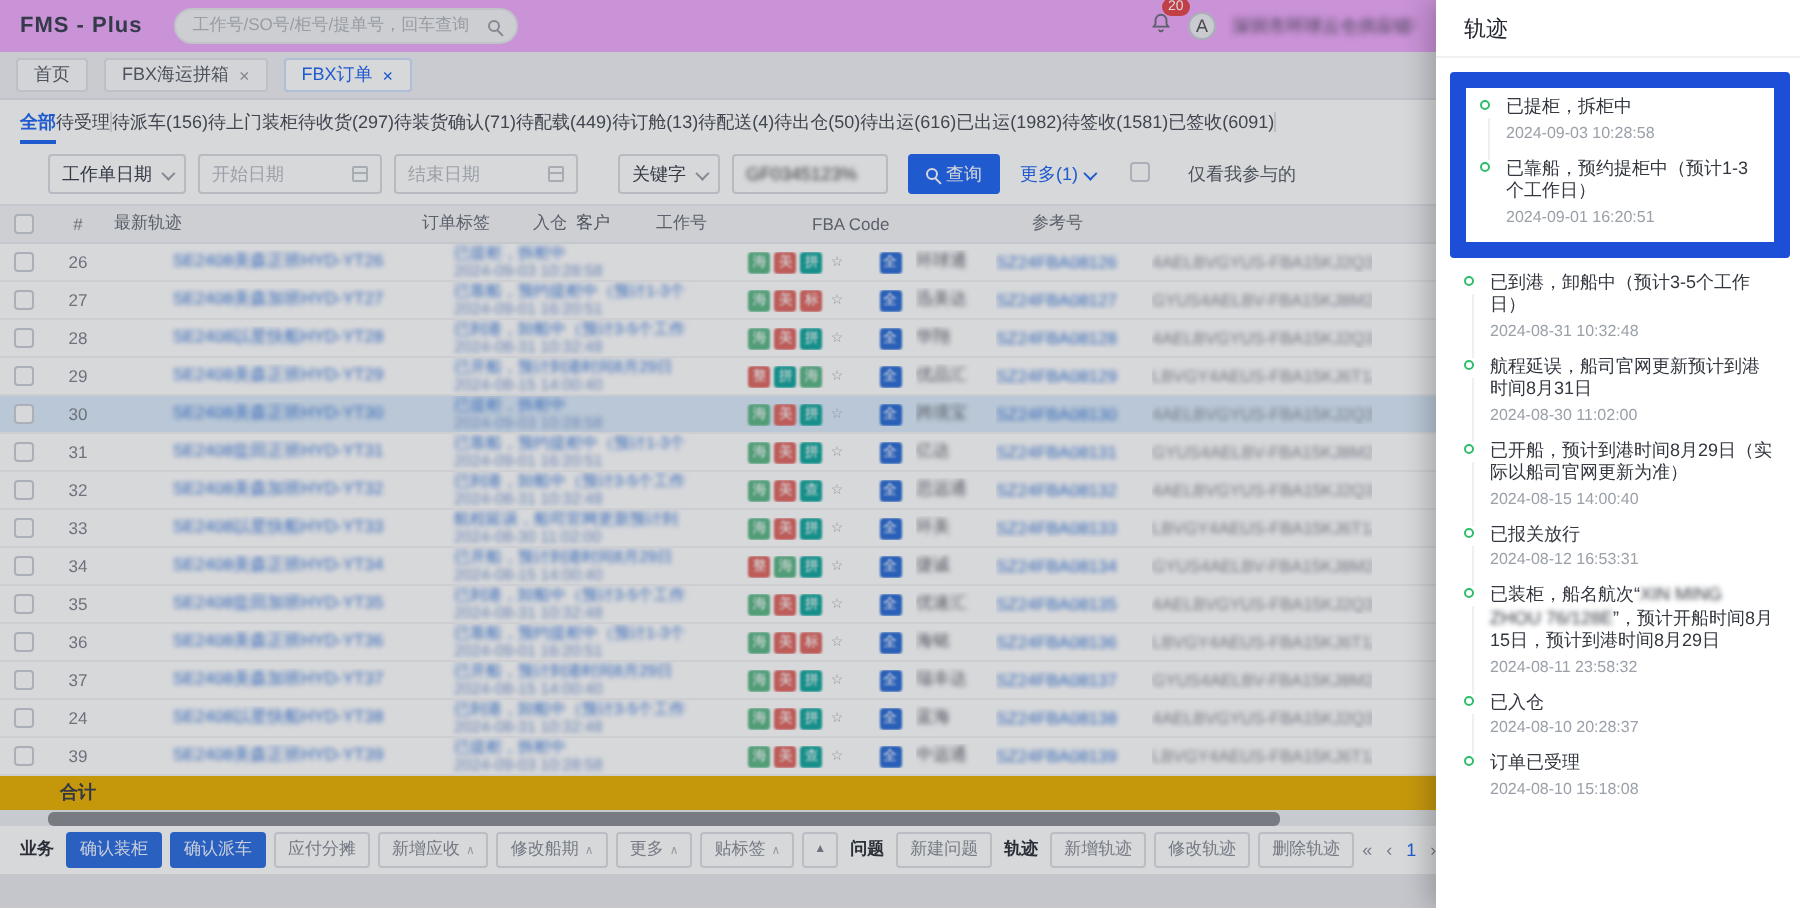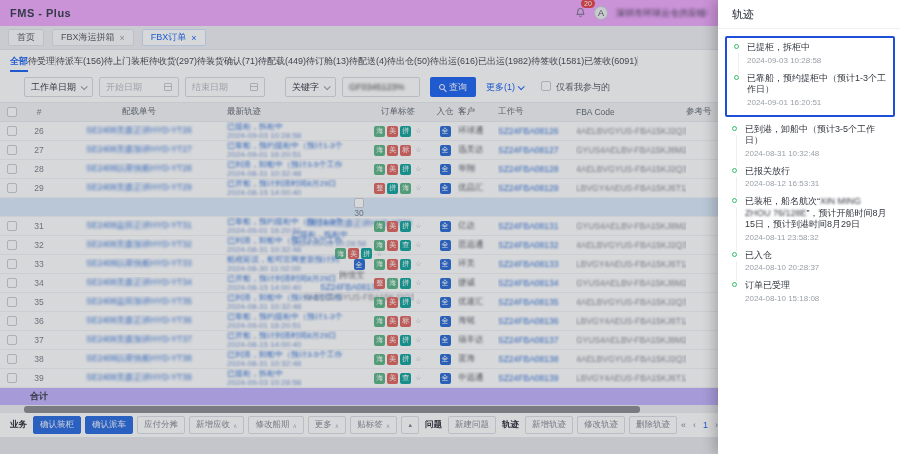--- a/index.html
+++ b/index.html
@@ -34,55 +34,55 @@
   .statusrow { height:22px; background:#fff; display:flex; align-items:center; gap:0; padding:0 10px; font-size:9px; color:#4a4f58; white-space:nowrap; overflow:hidden; }
   .status { position:relative; padding:4px 0; }
   .status.active { color:#2468f2; font-weight:bold; }
   .status.active::after { content:""; position:absolute; left:0; right:0; bottom:0; height:2px; background:#2468f2; }
   .vdiv { width:1px; height:10px; background:#dcdfe4; }
 
   
   .filterrow { height:30px; display:flex; align-items:center; gap:6px; padding:0 24px; background:#fff; }
   .sel, .dinput, .kinput { height:20px; border:1px solid #d9dce1; border-radius:2px; background:#fff; display:flex; align-items:center; padding:0 6px; font-size:9px; gap:5px; }
   .sel { color:#3a3f4a; }
-  .dinput { color:#b9bdc4; justify-content:space-between; width:80px; }
+  .dinput { color:#b9bdc4; justify-content:space-between; width:92px; }
   .kinput { width:78px; color:#444; }
   .kinput .val { filter:blur(1.4px); white-space:nowrap; overflow:hidden; }
   .chev { width:5px; height:5px; border-right:1.2px solid #9aa0a8; border-bottom:1.2px solid #9aa0a8; transform:rotate(45deg) translateY(-1px); flex-shrink:0; }
   .cal { width:8px; height:8px; border:1px solid #c6cad1; border-radius:1px; position:relative; flex-shrink:0; }
   .cal::before { content:""; position:absolute; top:2px; left:0; right:0; height:1px; background:#c6cad1; }
   .btn-primary { height:20px; background:#2468f2; color:#fff; border:none; border-radius:2px; padding:0 9px; font-size:9px; display:flex; align-items:center; gap:4px; margin-left:4px; }
   .more-link { color:#2468f2; font-size:9px; display:flex; align-items:center; gap:3px; padding:0 4px; }
   .more-link .chev { border-color:#2468f2; }
-  .chkwrap { display:flex; align-items:flex-start; gap:5px; margin-left:8px; font-size:9px; color:#5a5f68; }
+  .chkwrap { display:flex; align-items:flex-start; gap:19px; margin-left:8px; font-size:9px; color:#5a5f68; }
   .chk { width:10px; height:10px; border:1px solid #c9ced6; border-radius:2px; background:#fff; flex-shrink:0; }
 
   
   .thead { height:20px; background:#f4f5f7; border-top:1px solid #e9ebee; border-bottom:1px solid #e9ebee; display:flex; align-items:center; font-size:8.5px; color:#6a707a; }
   .tr { height:19px; display:flex; align-items:center; border-bottom:1px solid #f2f3f6; font-size:8.5px; background:#fff; }
-  .tr.selected { background:#dcebfa;flex-direction:column; }
+  .tr.selected { background:#dcebfa; }
   .td, .th { flex-shrink:0; overflow:hidden; white-space:nowrap; }
   .th { text-align:left; }
   .c0{width:24px; display:flex; justify-content:center;} .c1{width:30px; text-align:center; color:#80858e;}
   .c2{width:170px; text-align:center;} .c3{width:140px; padding-left:3px;}
   .c4{width:68px; display:flex; align-items:center; justify-content:center; gap:1px;}
   .c5{width:26px; display:flex; justify-content:center;} .c6{width:40px; color:#5a5f68;}
   .c7{width:78px;} .c8{width:110px;} .c9{width:42px;} .c10{width:40px;}
   .blur { filter:blur(1.3px); }
   .consign { color:#3a78d8; filter:blur(1.35px); }
   .traj .l1 { color:#3a78d8; line-height:9px; font-size:8px; filter:blur(1.2px); }
   .traj .l2 { color:#7d9cd4; line-height:9px; font-size:8px; filter:blur(1.2px); }
   .tag { width:11px; height:11px; border-radius:2px; color:#fff; font-size:7px; display:inline-flex; align-items:center; justify-content:center; margin-right:1px; filter:blur(.6px); }
   .tag.green{background:#5fb98a;} .tag.red{background:#e06a64;} .tag.teal{background:#18a89f;}
   .extra { color:#aab0b8; font-size:7px; margin-left:2px; }
   .inb { width:11px; height:11px; border-radius:2px; background:#2f6fd6; color:#fff; font-size:7px; display:inline-flex; align-items:center; justify-content:center; filter:blur(.6px); }
   .cust { filter:blur(1.3px); }
   .work { color:#3a78d8; filter:blur(1.3px); }
   .fba { color:#8a8f99; filter:blur(1.3px); }
-  .totalrow { height:18px; display:flex; align-items:center; font-size:9px; font-weight:bold; color:#3a3f4a; border-bottom:1px solid #eceef1; background:#c4b5fd; }
+  .totalrow { height:18px; display:flex; align-items:center; font-size:9px; font-weight:bold; color:#3a3f4a; border-bottom:1px solid #eceef1; background:#eab308; }
   .totalrow span { margin-left:30px; }
 
   
   .hscroll { height:7px; background:#eceef1; position:relative; }
   .hthumb { position:absolute; top:0; left:24px; width:616px; height:7px; border-radius:3px; background:#8d9095; }
 
   
   .toolbar { height:24px; display:flex; align-items:center; gap:4px; padding:0 8px; background:#fff; font-size:8.5px; overflow:hidden; }
   .grp-label { font-weight:bold; color:#2f333c; margin:0 2px; white-space:nowrap; }
   .btn { height:18px; padding:0 6px; border:1px solid #dcdfe4; border-radius:2px; background:#fff; color:#8a8f99; display:flex; align-items:center; gap:3px; font-size:8.5px; white-space:nowrap; }
@@ -98,29 +98,33 @@
 
   
   .drawer { position:absolute; right:0; top:0; width:182px; height:454px; background:#fff; box-shadow:-4px 0 12px rgba(0,0,0,.22); z-index:60; }
   .drawer-title { padding:7px 14px 6px; font-size:11px; color:#22262e; border-bottom:1px solid #f0f1f3; }
   .timeline { padding:7px 12px 0 14px; }
   .titem { position:relative; padding-left:13px; margin-bottom:7px; }
   .tdot { position:absolute; left:0; top:2px; width:5px; height:5px; border:1.5px solid #2fbf6b; border-radius:50%; background:#fff; }
   .tline { position:absolute; left:3.5px; top:11px; bottom:-8px; width:1px; background:#efefef; }
   .ttext { font-size:9px; color:#33373f; line-height:11.5px; }
   .tdate { font-size:8px; color:#9aa0a8; line-height:10px; margin-top:2px; }
-  .annotation-box { border:2px solid #1d4ed8; border-radius:2px; margin:0 -7px 7px -7px; padding:4px 7px 0 7px; }
+  .annotation-box { border:8px solid #1d4ed8; border-radius:2px; margin:0 -7px 7px -7px; padding:4px 7px 0 7px; }
 </style>
 </head>
 <body>
 
 <div class="main">
 
   <div class="topbar">
     <span class="logo">FMS - Plus</span>
+    <div class="search-pill">
+      <span class="ph">工作号/SO号/柜号/提单号，回车查询</span>
+      <span class="mag"></span>
+    </div>
     <div class="top-right">
       <div class="bell-wrap">
         <svg width="11" height="11" viewBox="0 0 24 24">
             <path d="M12 3a6 6 0 0 0-6 6v4l-2 3h16l-2-3V9a6 6 0 0 0-6-6zm-2 16a2 2 0 0 0 4 0" fill="none" stroke="#6a707a" stroke-width="2"></path>
           </svg>
         <span class="badge">20</span>
       </div>
       <span class="avatar">A</span>
       <span class="company">深圳市环球云仓供应链有限公司</span>
     </div>
@@ -191,21 +195,20 @@
       <span class="chk"></span>
       <span>仅看我参与的</span>
     </div>
   </div>
 
   <div class="thead" id="thead">
       <div class="th c0">
         <span class="chk"></span>
       </div>
       <div class="th c1">#</div>
-      <div class="th c2">配载单号</div>
       <div class="th c3">最新轨迹</div>
       <div class="th c4">订单标签</div>
       <div class="th c5">入仓</div>
       <div class="th c6">客户</div>
       <div class="th c7">工作号</div>
       <div class="th c8">FBA Code</div>
       <div class="th c9">参考号</div>
     </div>
   <div id="tbody">
       <div class="tr">
@@ -505,21 +508,21 @@
         <div class="td c6"><span class="cust">瑞丰达</span></div>
         <div class="td c7"><span class="work">SZ24FBA08137</span></div>
         <div class="td c8"><span class="fba">GYUS4AELBV-FBA15KJ8M2X</span></div>
         <div class="td c9"></div>
         <div class="td c10"></div>
       </div>
       <div class="tr">
         <div class="td c0">
           <span class="chk"></span>
         </div>
-        <div class="td c1">38</div>
+        <div class="td c1">24</div>
         <div class="td c2"><span class="consign">SE2408以星快船HYD-YT38</span></div>
         <div class="td c3 traj">
           <div class="l1">已到港，卸船中（预计3-5个工作</div>
           <div class="l2">2024-08-31 10:32:48</div>
         </div>
         <div class="td c4">
           <span class="tag green">海</span>
           <span class="tag red">美</span>
           <span class="tag teal">拼</span>
           <span class="extra">☆</span>
@@ -644,20 +647,32 @@
       </div>
       <div class="titem">
         <span class="tdot"></span>
         <span class="tline"></span>
         <div class="ttext"><span>已到港，卸船中（预计3-5个工作日）</span></div>
         <div class="tdate">2024-08-31 10:32:48</div>
       </div>
       <div class="titem">
         <span class="tdot"></span>
         <span class="tline"></span>
+        <div class="ttext"><span>航程延误，船司官网更新预计到港时间8月31日</span></div>
+        <div class="tdate">2024-08-30 11:02:00</div>
+      </div>
+      <div class="titem">
+        <span class="tdot"></span>
+        <span class="tline"></span>
+        <div class="ttext"><span>已开船，预计到港时间8月29日（实际以船司官网更新为准）</span></div>
+        <div class="tdate">2024-08-15 14:00:40</div>
+      </div>
+      <div class="titem">
+        <span class="tdot"></span>
+        <span class="tline"></span>
         <div class="ttext"><span>已报关放行</span></div>
         <div class="tdate">2024-08-12 16:53:31</div>
       </div>
       <div class="titem">
         <span class="tdot"></span>
         <span class="tline"></span>
         <div class="ttext"><span>已装柜，船名航次“</span><span class="blur">XIN MING ZHOU 76/128E</span><span>”，预计开船时间8月15日，预计到港时间8月29日</span></div>
         <div class="tdate">2024-08-11 23:58:32</div>
       </div>
       <div class="titem">

